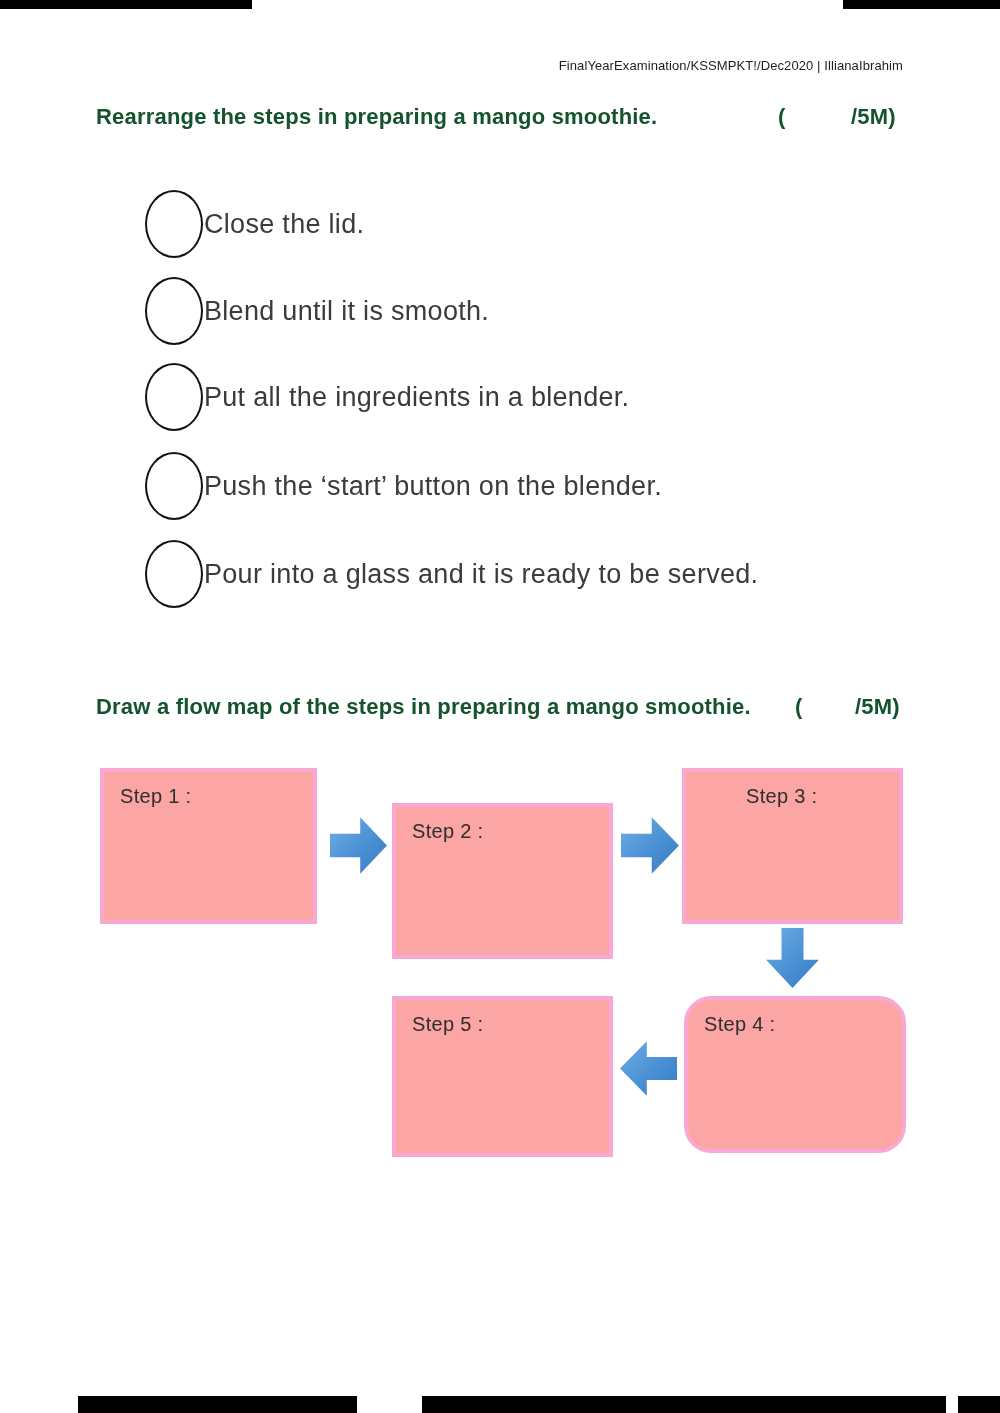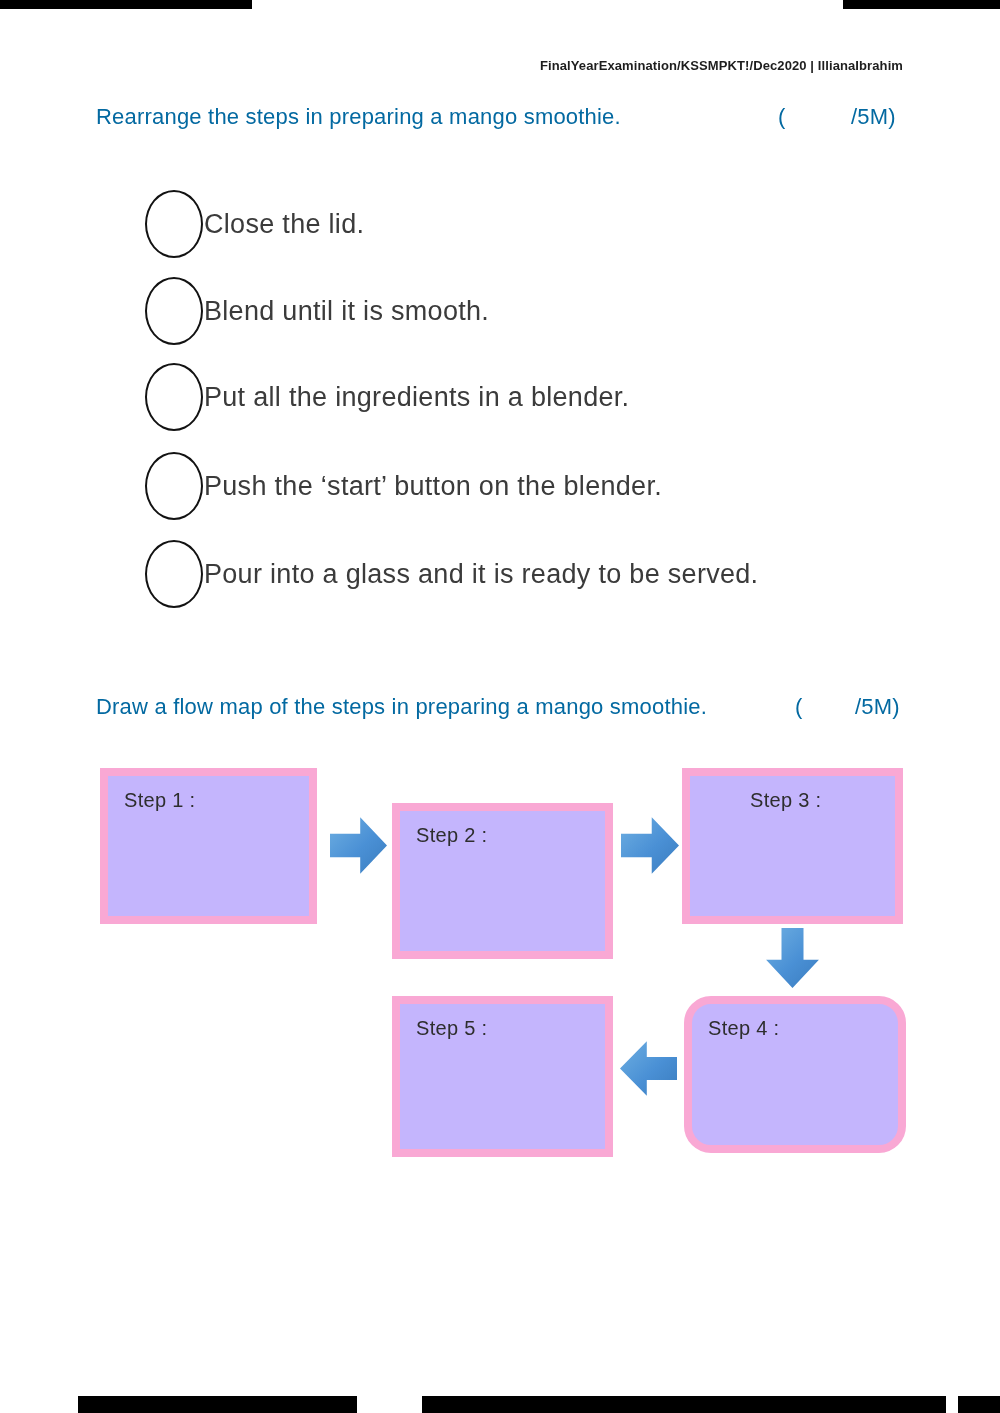--- a/index.html
+++ b/index.html
@@ -9,41 +9,41 @@
   }
   .scanbar{position:absolute;background:#000;}
   .bar-tl{left:0;top:0;width:252px;height:9px;}
   .bar-tr{left:843px;top:0;width:157px;height:9px;}
   .bar-b1{left:78px;top:1396px;width:279px;height:17px;}
   .bar-b2{left:422px;top:1396px;width:524px;height:17px;}
   .bar-b3{left:958px;top:1396px;width:42px;height:17px;}
 
   .header-ref{
     position:absolute;top:58px;right:97px;
-    font-size:13px;font-weight:bold;color:#1e1e1e;letter-spacing:0.1px;
+    font-size:13px;font-weight:normal;color:#1e1e1e;letter-spacing:0.1px;
   }
-  .qtitle{position:absolute;font-size:22px;font-weight:normal;color:#0369a1;letter-spacing:0.2px;white-space:nowrap;}
+  .qtitle{position:absolute;font-size:22px;font-weight:bold;color:#14532d;letter-spacing:0.2px;white-space:nowrap;}
   .q1-title{left:96px;top:104px;}
   .q1-paren{left:778px;top:104px;}
   .q1-marks{left:851px;top:104px;}
   .q2-title{left:96px;top:694px;}
   .q2-paren{left:795px;top:694px;}
   .q2-marks{left:855px;top:694px;}
 
   .seq-item{position:absolute;left:145px;height:68px;display:flex;align-items:center;}
   .seq-circle{
     flex:0 0 auto;width:58px;height:68px;border:2.5px solid #121212;border-radius:50%;
     background:#fff;box-sizing:border-box;
   }
   .seq-text{
     margin-left:1px;font-size:27px;color:#3b3b3b;letter-spacing:0.3px;white-space:nowrap;
   }
 
   .fbox{
-    position:absolute;background:#c4b5fd;border:8px solid #f9a8d4;box-sizing:border-box;
+    position:absolute;background:#fca5a5;border:4px solid #f9a8d4;box-sizing:border-box;
   }
   .fbox .flabel{
     display:block;padding:13px 0 0 16px;font-size:20px;color:#2e2e2e;letter-spacing:0.3px;
   }
   .arrow{
     position:absolute;
     background:linear-gradient(135deg,#6fb0e2 0%,#4a90d5 55%,#3a7cbe 100%);
     filter:drop-shadow(2px 3px 2px rgba(100,100,100,0.5));
   }
   .arrow-right{clip-path:polygon(0% 30%,53% 30%,53% 2%,100% 50%,53% 98%,53% 70%,0% 70%);}

